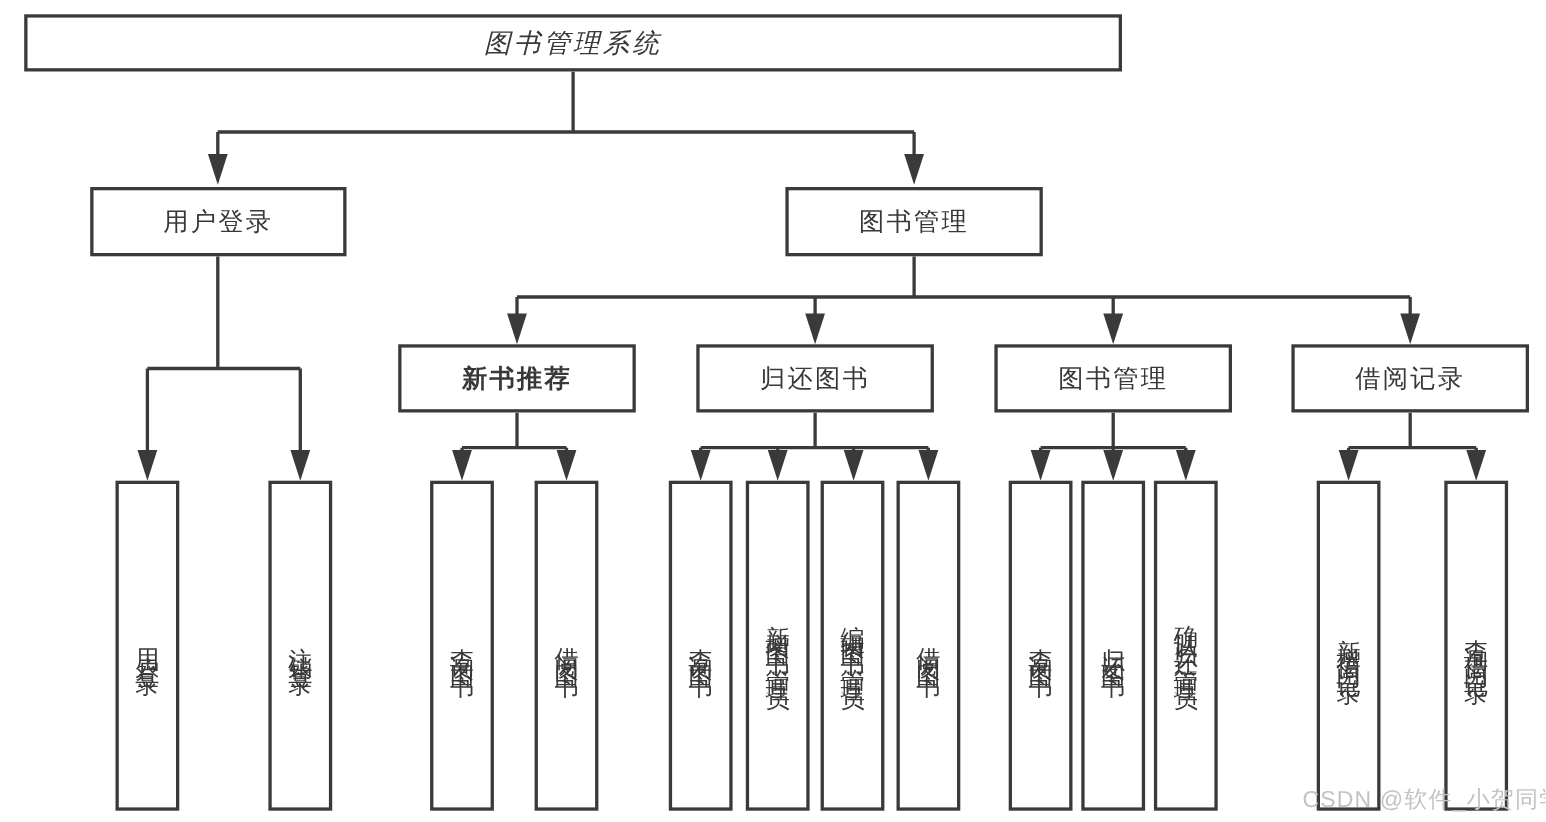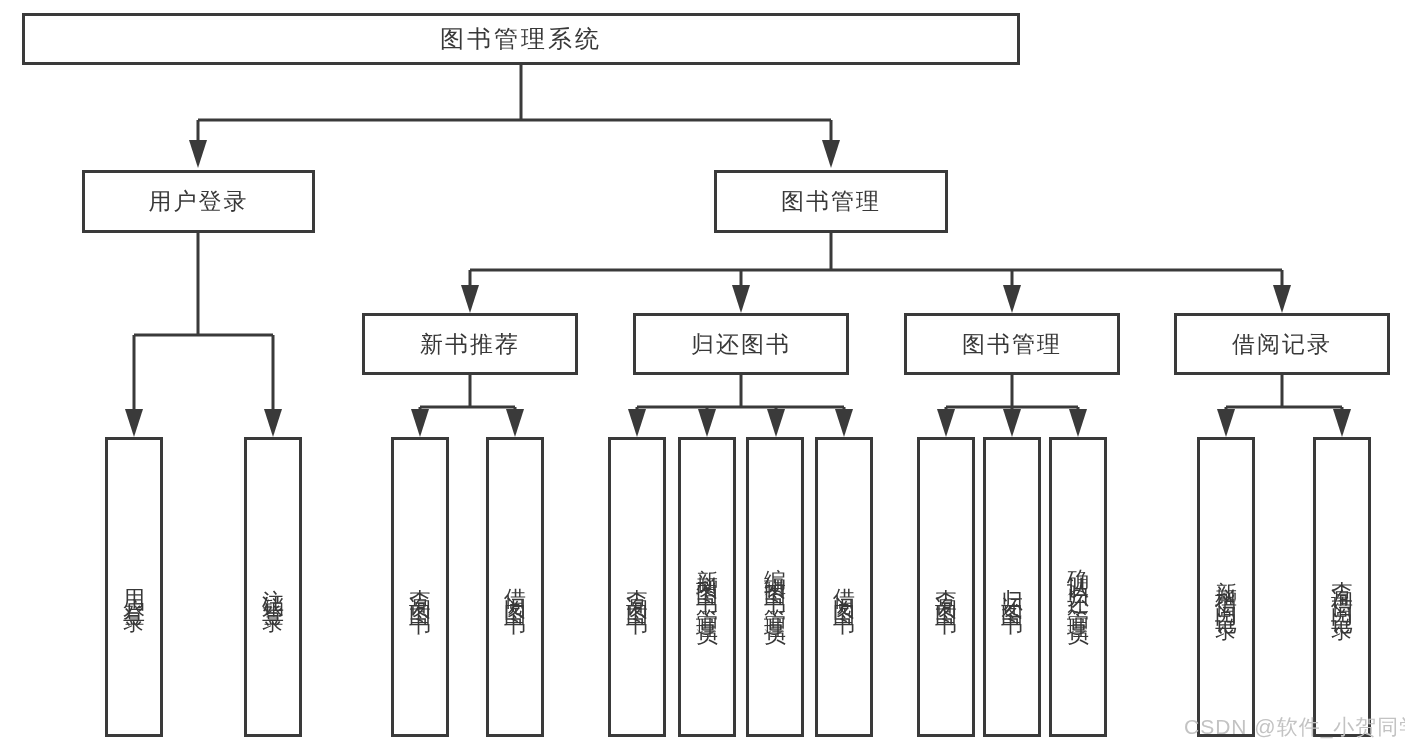--- a/index.html
+++ b/index.html
@@ -36,21 +36,21 @@
   .hbox{
     position:absolute;
     border:3px solid var(--line-color);
     background:var(--bg-color);
     display:flex;align-items:center;justify-content:center;
     color:var(--text-color);
     font-size:23px;
     letter-spacing:2px;
     z-index:2;
   }
-  .hbox.root{font-size:24px;letter-spacing:3px;}
+  .hbox.root{font-size:24px;letter-spacing:3px;font-style:italic;}
   .vbox{
     position:absolute;
     top:437px;width:58px;height:300px;
     border:3px solid var(--line-color);
     background:var(--bg-color);
     display:flex;align-items:center;justify-content:center;
     z-index:2;
   }
   .vbox span{
     writing-mode:vertical-rl;
@@ -116,21 +116,21 @@
     <span>图书管理系统</span>
   </div>
 
   <div class="hbox" style="left:82px;top:170px;width:233px;height:63px;">
     <span>用户登录</span>
   </div>
   <div class="hbox" style="left:714px;top:170px;width:234px;height:63px;">
     <span>图书管理</span>
   </div>
 
-  <div class="hbox" style="left:362px;top:313px;width:216px;height:62px;">
+  <div class="hbox" style="left:362px;top:313px;width:216px;height:62px;font-weight:bold;">
     <span>新书推荐</span>
   </div>
   <div class="hbox" style="left:633px;top:313px;width:216px;height:62px;">
     <span>归还图书</span>
   </div>
   <div class="hbox" style="left:904px;top:313px;width:216px;height:62px;">
     <span>图书管理</span>
   </div>
   <div class="hbox" style="left:1174px;top:313px;width:216px;height:62px;">
     <span>借阅记录</span>

